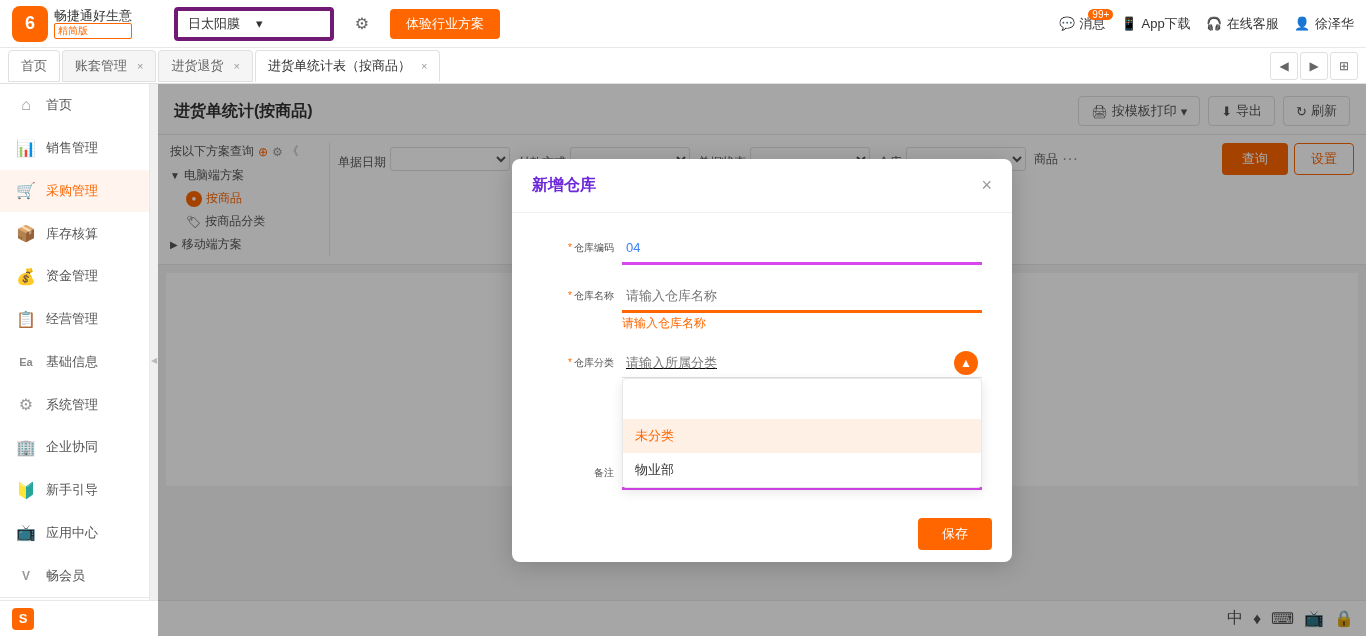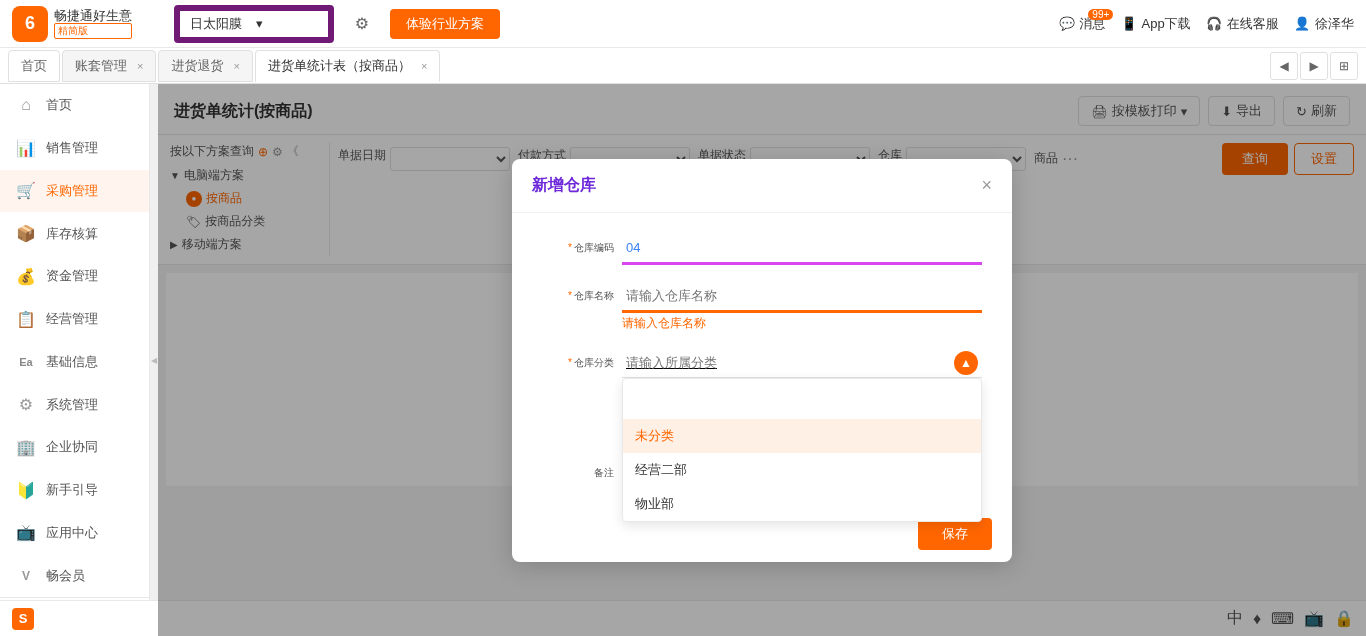--- a/index.html
+++ b/index.html
@@ -25,21 +25,21 @@
       width: 36px; height: 36px;
       background: #f60;
       border-radius: 8px;
       display: flex; align-items: center; justify-content: center;
       color: #fff; font-weight: bold; font-size: 18px;
     }
     .logo-text { font-size: 13px; color: #333; line-height: 1.2; }
     .logo-badge { font-size: 10px; color: #f60; border: 1px solid #f60; border-radius: 2px; padding: 0 3px; }
     .store-selector {
       display: flex; align-items: center; gap: 4px;
-      border: 6px solid #701a75; border-radius: 4px;
+      border: 4px solid #701a75; border-radius: 4px;
       padding: 4px 10px; font-size: 13px; color: #333; cursor: pointer;
       min-width: 160px;
     }
     .store-selector span { flex: 1; }
     .nav-icon-btn {
       width: 32px; height: 32px;
       display: flex; align-items: center; justify-content: center;
       cursor: pointer; color: #666; font-size: 16px;
     }
     .trial-btn {
@@ -126,21 +126,21 @@
     }
     .set-btn {
       background: #fff; color: #f60; border: 1px solid #f60;
       border-radius: 4px; padding: 6px 16px; font-size: 13px; cursor: pointer;
     }
     .filter-tree { border-right: 1px solid #e8e8e8; padding-right: 12px; min-width: 160px; }
     .tree-item { font-size: 12px; color: #555; padding: 3px 0; display: flex; align-items: center; gap: 4px; cursor: pointer; }
     .tree-item.selected { color: #f60; }
     .tree-arrow { font-size: 10px; }
     .tree-icon { width: 20px; height: 20px; background: #f60; border-radius: 50%; display: flex; align-items: center; justify-content: center; color: #fff; font-size: 10px; }
-    .filter-row { display: flex; align-items: flex-start; gap: 4px; font-size: 12px; color: #555; }
+    .filter-row { display: flex; align-items: flex-end; gap: 4px; font-size: 12px; color: #555; }
     .filter-select {
       border: 1px solid #e0e0e0; border-radius: 3px;
       padding: 3px 8px; font-size: 12px; color: #555;
       min-width: 120px; background: #fff;
     }
     .filter-dotmenu { color: #999; cursor: pointer; font-size: 16px; }
 
     
     .empty-state {
       display: flex; flex-direction: column; align-items: center; justify-content: center;
@@ -469,21 +469,20 @@
           </div>
 
           <div class="form-row">
             <label class="form-label required">仓库分类</label>
             <div class="form-field dropdown-field">
               <input type="text" class="dropdown-input" placeholder="请输入所属分类" style="">
               <div class="dropdown-arrow">▲</div>
               
               <div class="dropdown-list">
                 <div class="dropdown-option selected">未分类</div>
-                <div class="dropdown-option">经营二部</div>
                 <div class="dropdown-option">物业部</div>
               </div>
             </div>
           </div>
 
           <div class="form-row" style="margin-top:80px;">
             <label class="form-label">备注</label>
             <div class="form-field">
               <input type="text" class="form-input" style="">
             </div>

